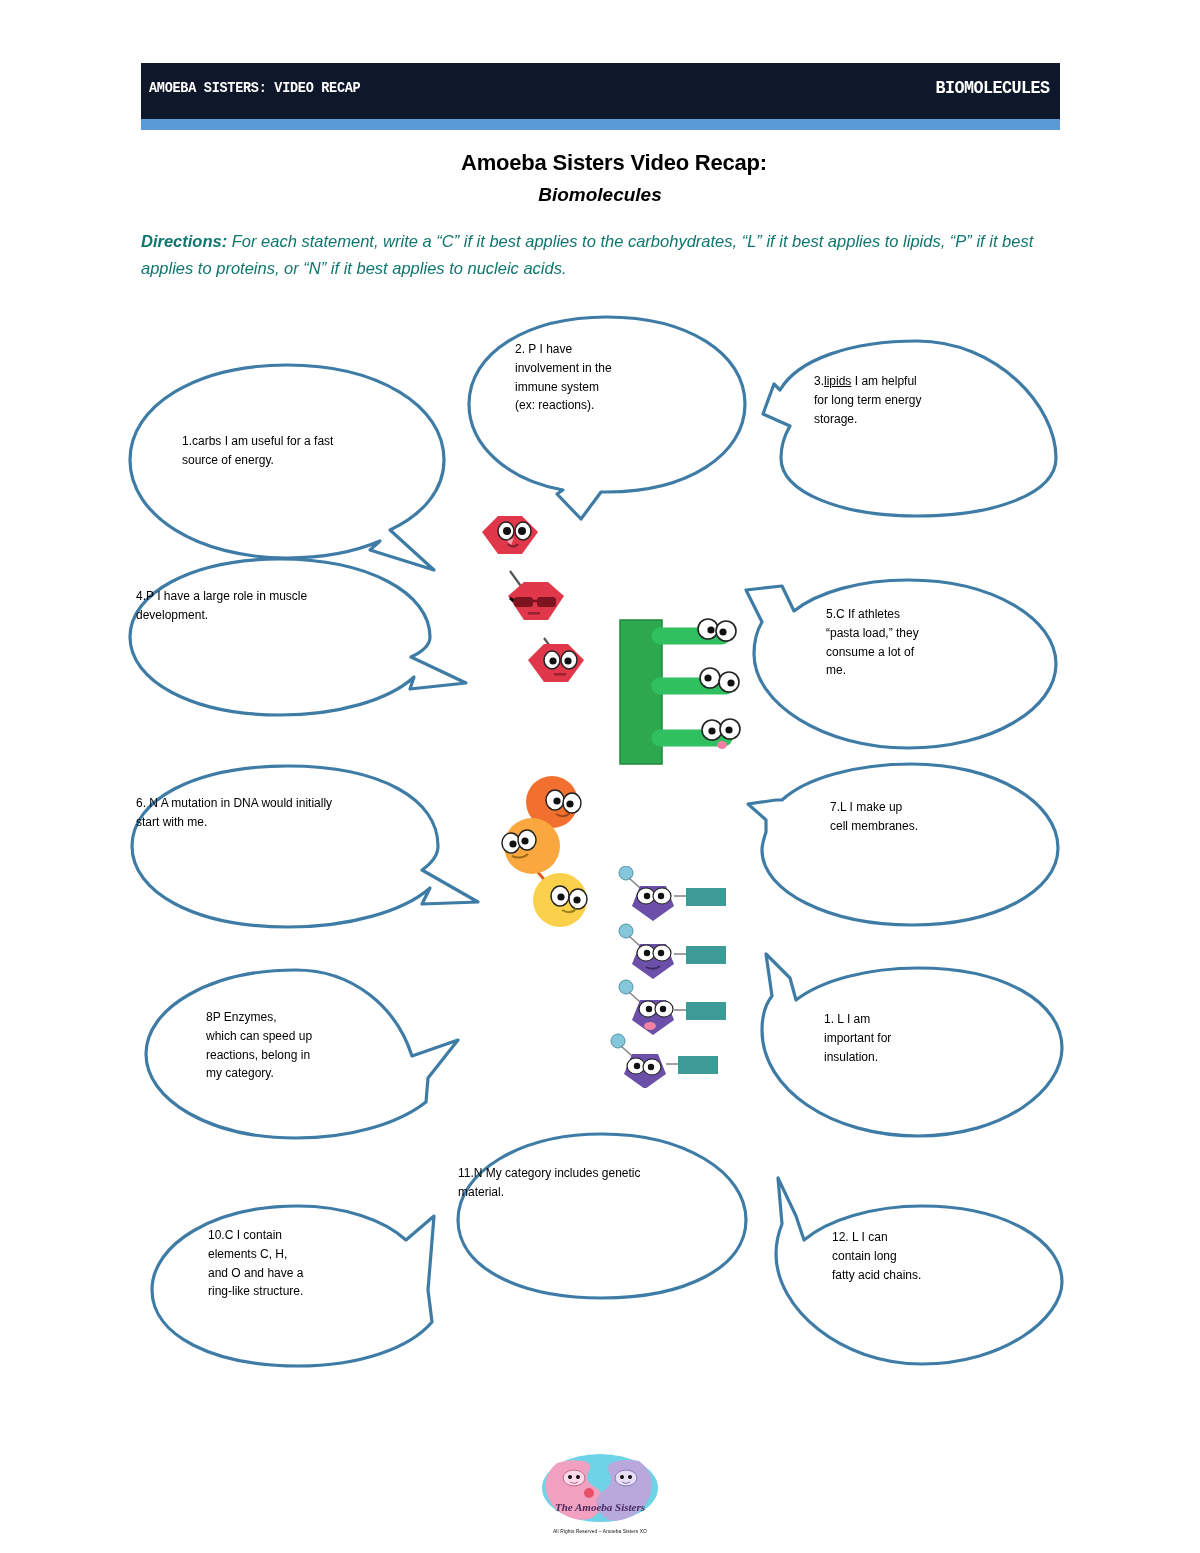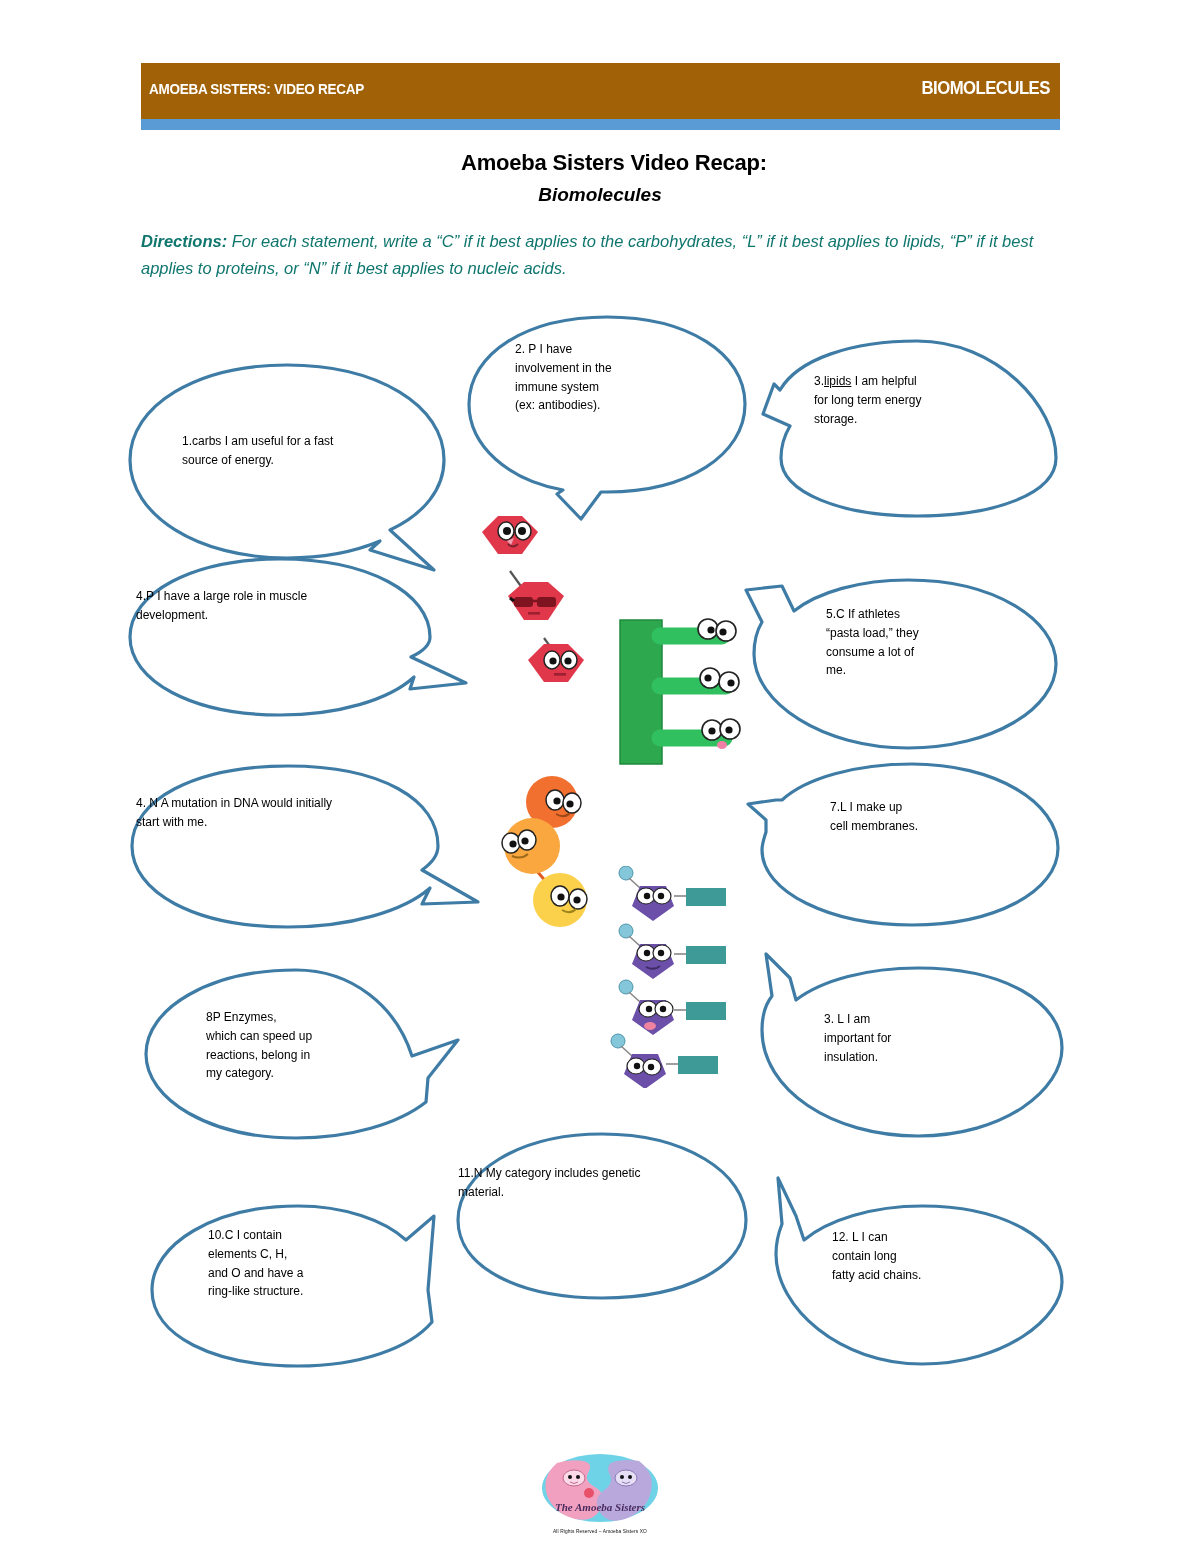--- a/index.html
+++ b/index.html
@@ -13,21 +13,22 @@
     width: 1200px; height: 1553px;
     overflow: hidden;
     background: #ffffff;
   }
 
   
   #banner {
     position: absolute;
     left: 141px; top: 63px;
     width: 919px; height: 56px;
-    background: #a16207;
+    background: #0f172a;
+    font-family: Liberation Mono, monospace;
   }
   #banner-left {
     position: absolute;
     left: 8px; top: 17px;
     font-size: 15px;
     letter-spacing: -0.3px;
     color: #ffffff;
     font-weight: 600;
     font-stretch: condensed;
     transform: scaleX(0.9);
@@ -138,21 +139,21 @@
   </div>
 
   <div class="bubble" style="left:463px; top:312px; width:288px; height:215px;">
     <svg width="288" height="215" viewBox="0 0 288 215">
       <path d="M144 5 C64 5 6 41 6 92 C6 134 45 168 100 178 L94 182 L118 207 L138 180 C140 180 142 180 144 180 C224 180 282 143 282 92 C282 41 224 5 144 5 Z" fill="#ffffff" stroke="#3E7CA6" stroke-width="3.2" stroke-linejoin="round"></path>
     </svg>
     <div class="txt" style="left:52px; top:28px; width:225px;">
       <div>2. P I have</div>
       <div>involvement in the</div>
       <div>immune system</div>
-      <div>(ex: antibodies).</div>
+      <div>(ex: reactions).</div>
     </div>
   </div>
 
   <div class="bubble" style="left:762px; top:336px; width:300px; height:185px;">
     <svg width="300" height="185" viewBox="0 0 300 185">
       <path d="M155 5 C90 5 36 23 18 54 L12 48 L1 78 L28 90 C22 100 19 111 19 122 C19 157 80 180 155 180 C235 180 294 157 294 122 C294 70 235 5 155 5 Z" fill="#ffffff" stroke="#3E7CA6" stroke-width="3.2" stroke-linejoin="round"></path>
     </svg>
     <div class="txt" style="left:52px; top:36px; width:225px;">
       <div>3.<u>lipids</u> I am helpful</div>
       <div>for long term energy</div>
@@ -180,21 +181,21 @@
       <div>consume a lot of</div>
       <div>me.</div>
     </div>
   </div>
 
   <div class="bubble" style="left:122px; top:762px; width:360px; height:170px;">
     <svg width="360" height="170" viewBox="0 0 360 170">
       <path d="M166 4 C72 4 10 38 10 84 C10 130 72 165 166 165 C228 165 282 149 308 126 L300 142 L356 140 L300 108 C310 101 316 93 316 84 C316 38 260 4 166 4 Z" fill="#ffffff" stroke="#3E7CA6" stroke-width="3.2" stroke-linejoin="round"></path>
     </svg>
     <div class="txt" style="left:14px; top:32px; width:330px;">
-      <div>4. N A mutation in DNA would initially</div>
+      <div>6. N A mutation in DNA would initially</div>
       <div>start with me.</div>
     </div>
   </div>
 
   <div class="bubble" style="left:746px; top:760px; width:318px; height:170px;">
     <svg width="318" height="170" viewBox="0 0 318 170">
       <path d="M166 4 C110 4 60 18 36 40 L30 40 L2 44 L20 60 L20 72 C18 78 16 84 16 90 C16 132 84 165 166 165 C248 165 312 132 312 88 C312 42 248 4 166 4 Z" fill="#ffffff" stroke="#3E7CA6" stroke-width="3.2" stroke-linejoin="round"></path>
     </svg>
     <div class="txt" style="left:84px; top:38px; width:215px;">
       <div>7.L  I make up</div>
@@ -212,21 +213,21 @@
       <div>reactions,  belong in</div>
       <div>my category.</div>
     </div>
   </div>
 
   <div class="bubble" style="left:756px; top:940px; width:312px; height:205px;">
     <svg width="312" height="205" viewBox="0 0 312 205">
       <path d="M162 28 C112 28 66 40 40 60 L34 38 L10 14 L16 56 C8 66 6 78 6 90 C6 150 76 196 162 196 C248 196 306 150 306 108 C306 62 248 28 162 28 Z" fill="#ffffff" stroke="#3E7CA6" stroke-width="3.2" stroke-linejoin="round"></path>
     </svg>
     <div class="txt" style="left:68px; top:70px; width:215px;">
-      <div>3. L  I am</div>
+      <div>1. L  I am</div>
       <div>important for</div>
       <div>insulation.</div>
     </div>
   </div>
 
   <div class="bubble" style="left:144px; top:1156px; width:308px; height:215px;">
     <svg width="308" height="215" viewBox="0 0 308 215">
       <path d="M154 50 C70 50 8 88 8 134 C8 180 70 210 154 210 C216 210 266 192 288 166 L284 134 L290 60 L262 84 C240 64 200 50 154 50 Z" fill="#ffffff" stroke="#3E7CA6" stroke-width="3.2" stroke-linejoin="round"></path>
     </svg>
     <div class="txt" style="left:64px; top:70px; width:220px;">

